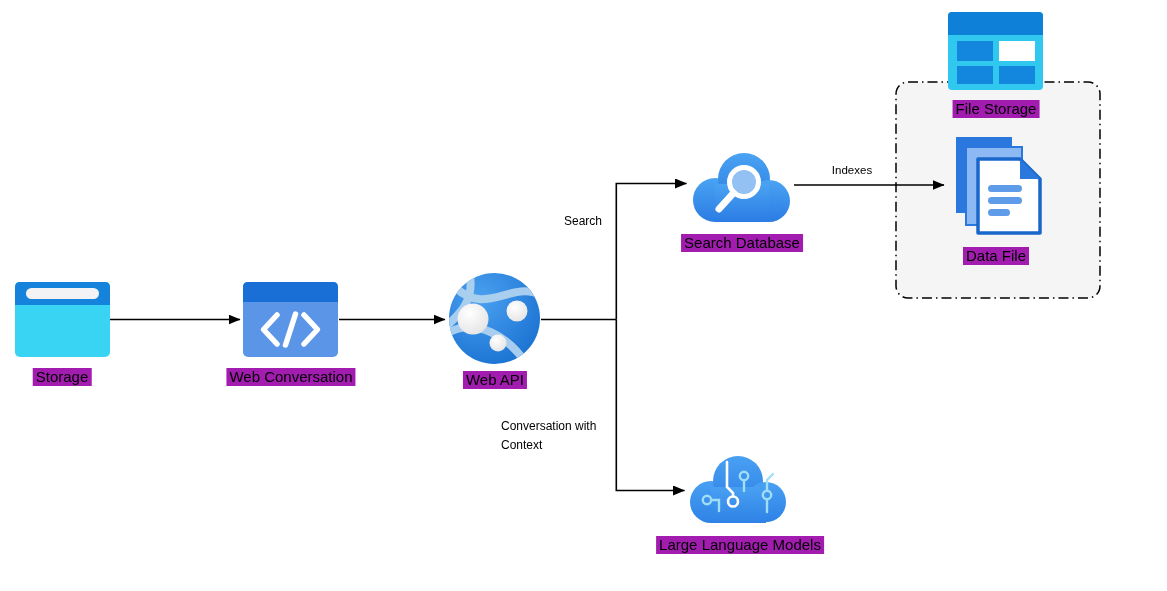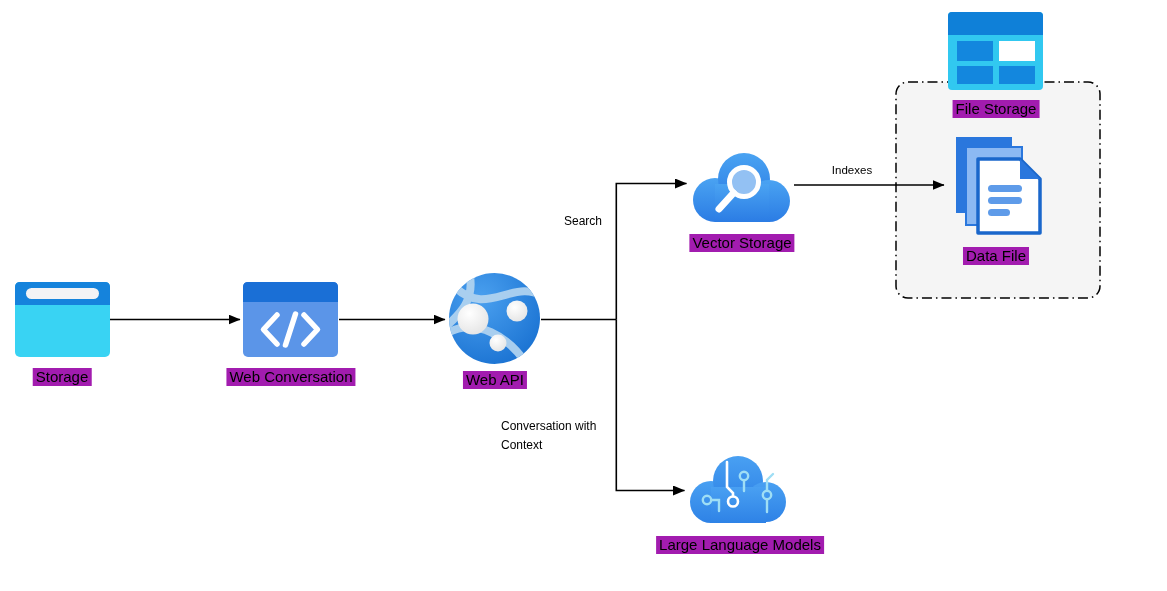--- a/index.html
+++ b/index.html
@@ -173,21 +173,21 @@
     <g fill="#5e9be9">
       <rect x="38" y="50" width="34" height="7" rx="3.5"></rect>
       <rect x="38" y="62" width="34" height="7" rx="3.5"></rect>
       <rect x="38" y="74" width="22" height="7" rx="3.5"></rect>
     </g>
   </svg>
 
   <div class="node-label" style="left:62px;top:368px">Storage</div>
   <div class="node-label" style="left:291px;top:368px">Web Conversation</div>
   <div class="node-label" style="left:495px;top:371px">Web API</div>
-  <div class="node-label" style="left:742px;top:234px">Vector Storage</div>
+  <div class="node-label" style="left:742px;top:234px">Search Database</div>
   <div class="node-label" style="left:740px;top:536px">Large Language Models</div>
   <div class="node-label" style="left:996px;top:100px">File Storage</div>
   <div class="node-label" style="left:996px;top:247px">Data File</div>
 
   <div class="edge-label" style="left:583px;top:212px">Search</div>
   <div class="edge-label wrap" style="left:557px;top:417px">Conversation with Context</div>
   <div class="edge-label small" style="left:852px;top:161px">Indexes</div>
 
 </div>
 

